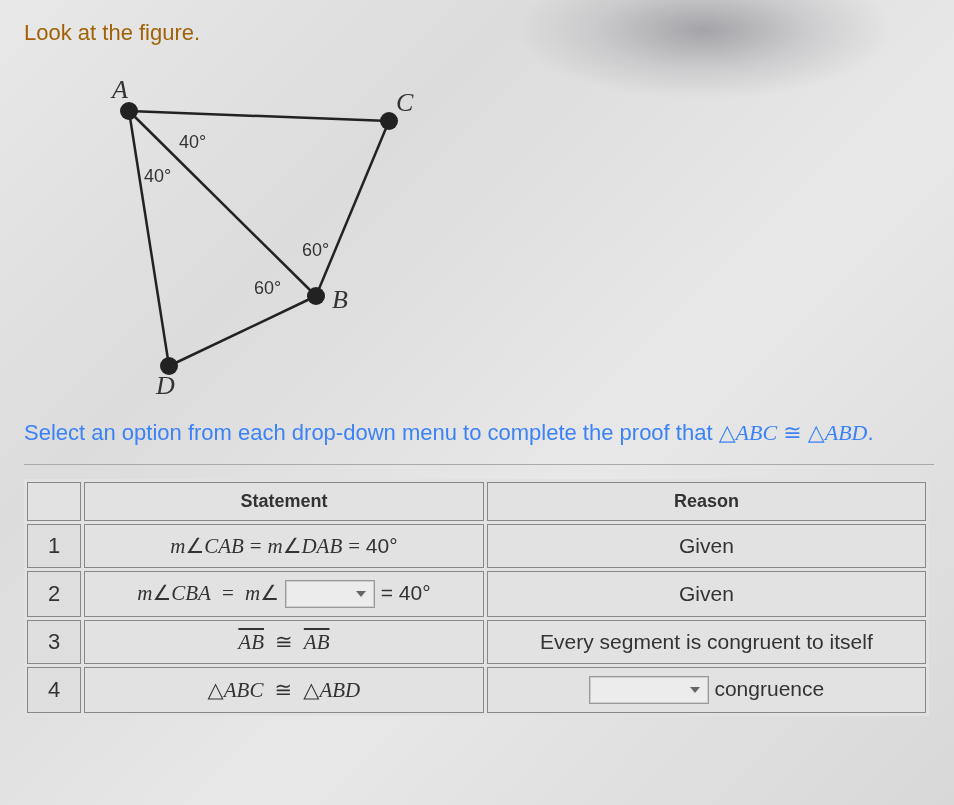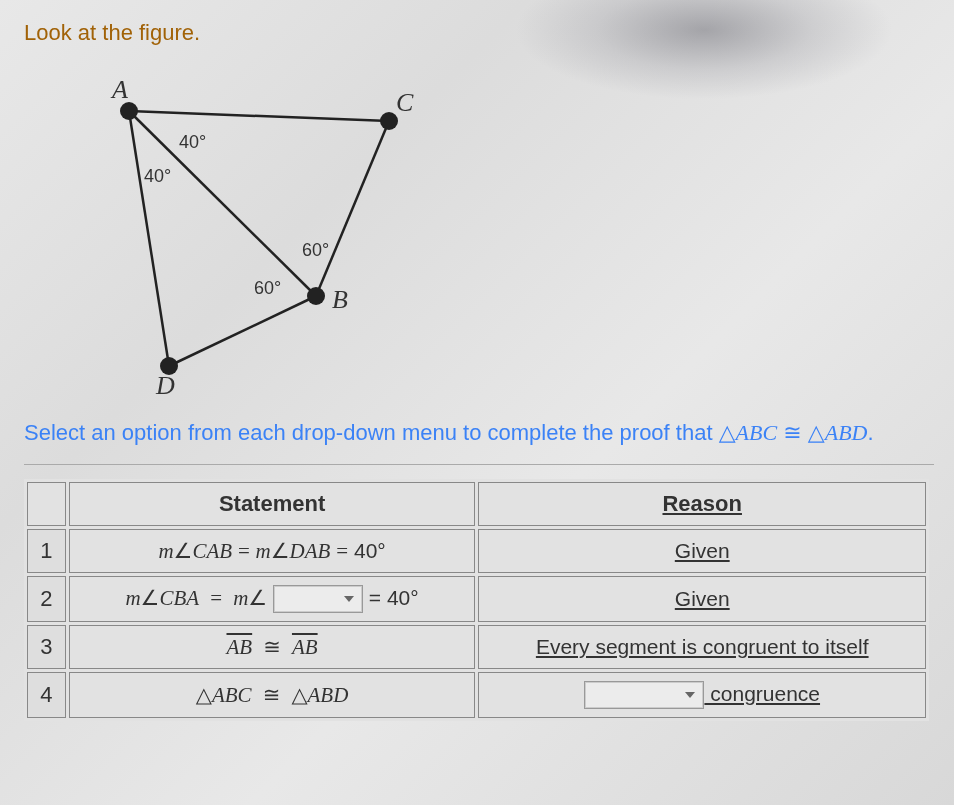--- a/index.html
+++ b/index.html
@@ -61,38 +61,38 @@
   }
   table.proof {
     border-collapse: separate;
     border-spacing: 3px;
     width: 905px;
     background: #e2e2e2;
   }
   table.proof th, table.proof td {
     border: 1px solid #888;
     background: #e2e2e2;
-    padding: 8px 18px;
+    padding: 8px 26px;
     font-size: 21px;
     color: #333;
     text-align: center;
     vertical-align: middle;
   }
   table.proof th {
     font-weight: bold;
-    font-size: 22px;
+    font-size: 18px;
   }
   table.proof td.num {
     width: 28px;
     font-size: 22px;
     padding: 8px 6px;
     background: #dedede;
   }
   .col-stmt { width: 400px; }
-  .col-reason { width: 440px; text-decoration: underline; }
+  .col-reason { width: 440px; }
   .dropdown {
     display: inline-flex;
     align-items: center;
     border: 1px solid #999;
     background: #ececec;
     padding: 3px 8px 3px 20px;
     min-width: 90px;
     height: 28px;
     box-shadow: inset 0 0 0 1px #ccc;
     vertical-align: middle;

